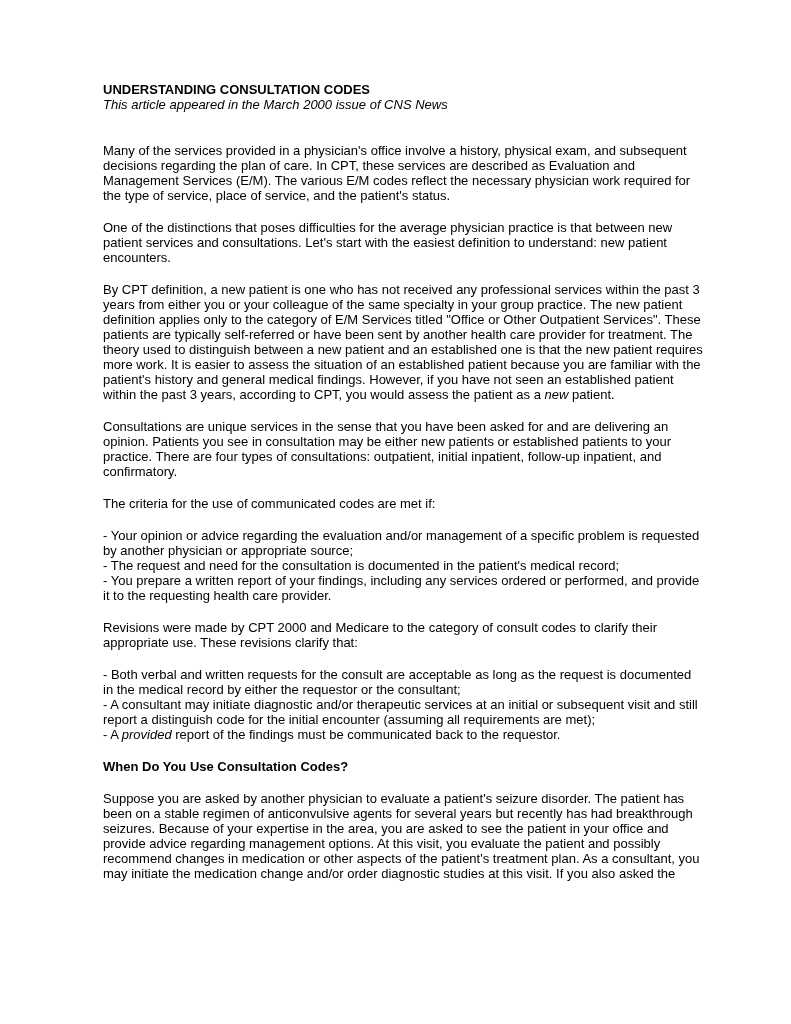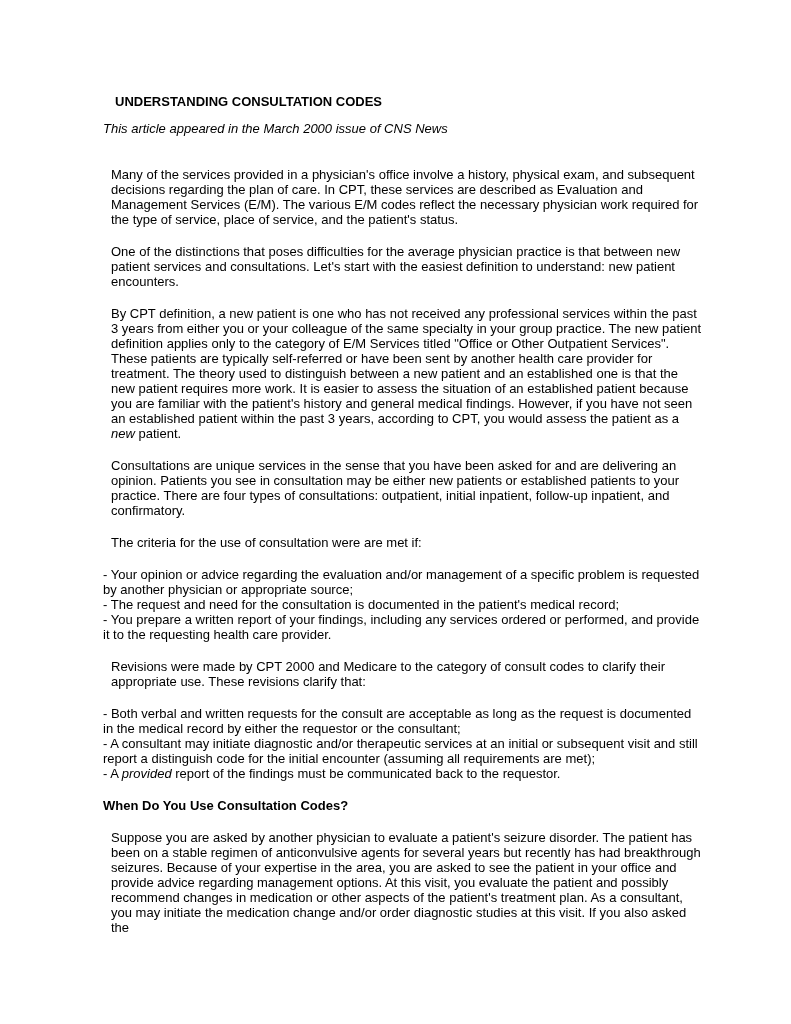--- a/index.html
+++ b/index.html
@@ -4,45 +4,45 @@
   <style>
     html, body { margin: 0; padding: 0; background: #ffffff; }
     body {
       width: 791px; height: 1024px; overflow: hidden; position: relative;
       font-family: "Liberation Sans", sans-serif; color: #000000;
     }
     .page {
       position: absolute; left: 103px; top: 82px; width: 600px;
       font-size: 13px; line-height: 15px;
     }
-    .title { font-weight: bold; margin: 12px; }
+    .title { font-weight: bold; margin: 0; }
     .subtitle { font-style: italic; margin: 0 0 31px 0; }
     .heading { font-weight: bold; margin: 0 0 17px 0; }
-    p { margin: 0 0 17px 8px; }
+    p { margin: 0 0 17px 0; }
     .list { margin: 0 0 17px 0; }
     .list-item { margin: 0; }
     em { font-style: italic; }
   </style>
 </head>
 <body>
 
 <div class="page">
   <div class="title">UNDERSTANDING CONSULTATION CODES</div>
   <div class="subtitle">This article appeared in the March 2000 issue of CNS News</div>
 
   <p>Many of the services provided in a physician's office involve a history, physical exam, and subsequent decisions regarding the plan of care. In CPT, these services are described as Evaluation and Management Services (E/M). The various E/M codes reflect the necessary physician work required for the type of service, place of service, and the patient's status.</p>
 
 
   <p>One of the distinctions that poses difficulties for the average physician practice is that between new patient services and consultations. Let's start with the easiest definition to understand: new patient encounters.</p>
 
   <p><span>By CPT definition, a new patient is one who has not received any professional services within the past 3 years from either you or your colleague of the same specialty in your group practice. The new patient definition applies only to the category of E/M Services titled "Office or Other Outpatient Services". These patients are typically self-referred or have been sent by another health care provider for treatment. The theory used to distinguish between a new patient and an established one is that the new patient requires more work. It is easier to assess the situation of an established patient because you are familiar with the patient's history and general medical findings. However, if you have not seen an established patient within the past 3 years, according to CPT, you would assess the patient as a </span><em>new</em><span> patient.</span></p>
 
   <p>Consultations are unique services in the sense that you have been asked for and are delivering an opinion. Patients you see in consultation may be either new patients or established patients to your practice. There are four types of consultations: outpatient, initial inpatient, follow-up inpatient, and confirmatory.</p>
 
-  <p>The criteria for the use of consultation were are met if:</p>
+  <p>The criteria for the use of communicated codes are met if:</p>
 
   <div class="list">
     <div class="list-item">- Your opinion or advice regarding the evaluation and/or management of a specific problem is requested by another physician or appropriate source;</div>
     <div class="list-item">- The request and need for the consultation is documented in the patient's medical record;</div>
     <div class="list-item">- You prepare a written report of your findings, including any services ordered or performed, and provide it to the requesting health care provider.</div>
   </div>
 
   <p>Revisions were made by CPT 2000 and Medicare to the category of consult codes to clarify their appropriate use. These revisions clarify that:</p>
 
   <div class="list">

